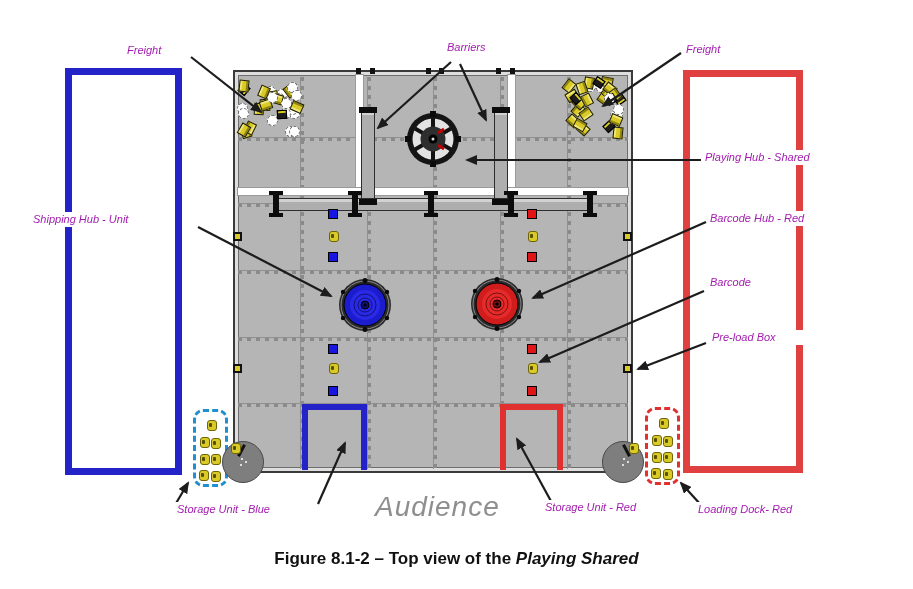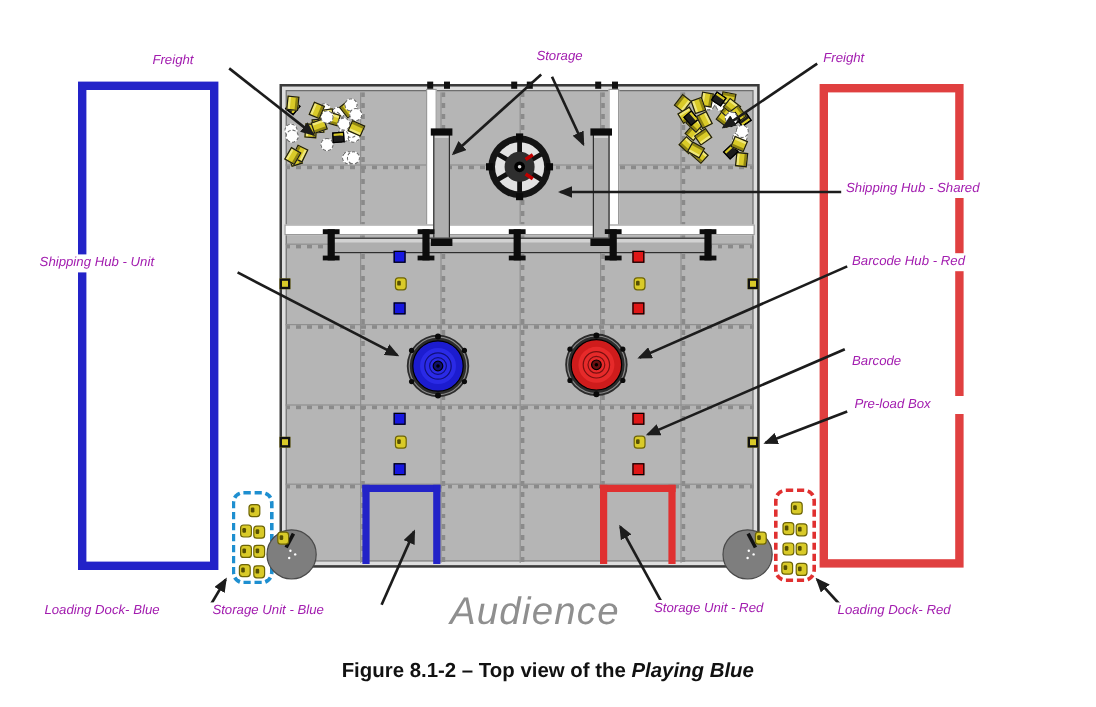--- a/index.html
+++ b/index.html
@@ -52,25 +52,25 @@
   #dock-blue{left:193px;top:409px;border-color:var(--dockblue,#1e8fd0);}
   #dock-red{left:645px;top:407px;border-color:var(--dockred,#e03030);}
   .hub{position:absolute;z-index:9;}
   
   .lbl{position:absolute;font-size:11px;line-height:1.15;color:#a21caf;background:#fff;
        padding:1px 3px;white-space:nowrap;z-index:60;font-style:italic;}
   #lbl-freight-l{left:124px;top:43px;} #lbl-barriers{left:444px;top:40px;} #lbl-freight-r{left:683px;top:42px;}
   #lbl-shared{left:702px;top:150px;padding-right:30px;}
   #lbl-hub-blue{left:30px;top:212px;padding-right:10px;}
   #lbl-hub-red{left:707px;top:211px;padding-right:32px;}
-  #lbl-barcode{left:707px;top:294px;padding-right:36px;}
+  #lbl-barcode{left:707px;top:275px;padding-right:36px;}
   #lbl-preload{left:709px;top:330px;padding-right:28px;}
   #lbl-dock-blue{left:34px;top:502px;} #lbl-storage-blue{left:174px;top:502px;}
   #lbl-storage-red{left:542px;top:500px;} #lbl-dock-red{left:695px;top:502px;}
-  #lbl-audience{left:372px;top:490px;font-size:32px;font-style:italic;color:var(--aud,#8f8f8f);
+  #lbl-audience{left:372px;top:490px;font-size:28px;font-style:italic;color:var(--aud,#8f8f8f);
                 background:transparent;letter-spacing:1px;}
   #caption{position:absolute;left:0;top:549px;width:913px;text-align:center;font-size:17px;
            font-weight:bold;color:#111;z-index:60;}
   #lines{position:absolute;left:0;top:0;z-index:50;pointer-events:none;}
 </style>
 </head>
 <body>
 
 <div id="canvas">
 
@@ -203,34 +203,33 @@
       <line x1="704" y1="291" x2="540" y2="362"></line>
       <line x1="706" y1="343" x2="638" y2="369"></line>
       <line x1="175" y1="505" x2="188" y2="483"></line>
       <line x1="318" y1="504" x2="345" y2="443"></line>
       <line x1="552" y1="503" x2="517" y2="439"></line>
       <line x1="701" y1="505" x2="681" y2="483"></line>
     </g>
   </svg>
 
   <div class="lbl" id="lbl-freight-l">Freight</div>
-  <div class="lbl" id="lbl-barriers">Storage</div>
+  <div class="lbl" id="lbl-barriers">Barriers</div>
   <div class="lbl" id="lbl-freight-r">Freight</div>
-  <div class="lbl" id="lbl-shared">Shipping Hub - Shared</div>
+  <div class="lbl" id="lbl-shared">Playing Hub - Shared</div>
   <div class="lbl" id="lbl-hub-blue">Shipping Hub - Unit</div>
   <div class="lbl" id="lbl-hub-red">Barcode Hub - Red</div>
   <div class="lbl" id="lbl-barcode">Barcode</div>
   <div class="lbl" id="lbl-preload">Pre-load Box</div>
-  <div class="lbl" id="lbl-dock-blue">Loading Dock- Blue</div>
   <div class="lbl" id="lbl-storage-blue">Storage Unit - Blue</div>
   <div class="lbl" id="lbl-audience">Audience</div>
   <div class="lbl" id="lbl-dock-red">Loading Dock- Red</div>
   <div class="lbl" id="lbl-storage-red">Storage Unit - Red</div>
 
-  <div id="caption"><span>Figure 8.1-2 – Top view of the </span><i>Playing Blue</i></div>
+  <div id="caption"><span>Figure 8.1-2 – Top view of the </span><i>Playing Shared</i></div>
 <div class="seam-v" style="left: 300px; top: 77px; height: 392px;"></div>
     <div class="seam-v" style="left: 367px; top: 77px; height: 392px;"></div>
     <div class="seam-v" style="left: 433px; top: 77px; height: 392px;"></div>
     <div class="seam-v" style="left: 500px; top: 77px; height: 392px;"></div>
     <div class="seam-v" style="left: 567px; top: 77px; height: 392px;"></div>
     <div class="seam-h" style="left: 238px; top: 137px; width: 390px;"></div>
     <div class="seam-h" style="left: 238px; top: 203px; width: 390px;"></div>
     <div class="seam-h" style="left: 238px; top: 270px; width: 390px;"></div>
     <div class="seam-h" style="left: 238px; top: 337px; width: 390px;"></div>
     <div class="seam-h" style="left: 238px; top: 403px; width: 390px;"></div>

